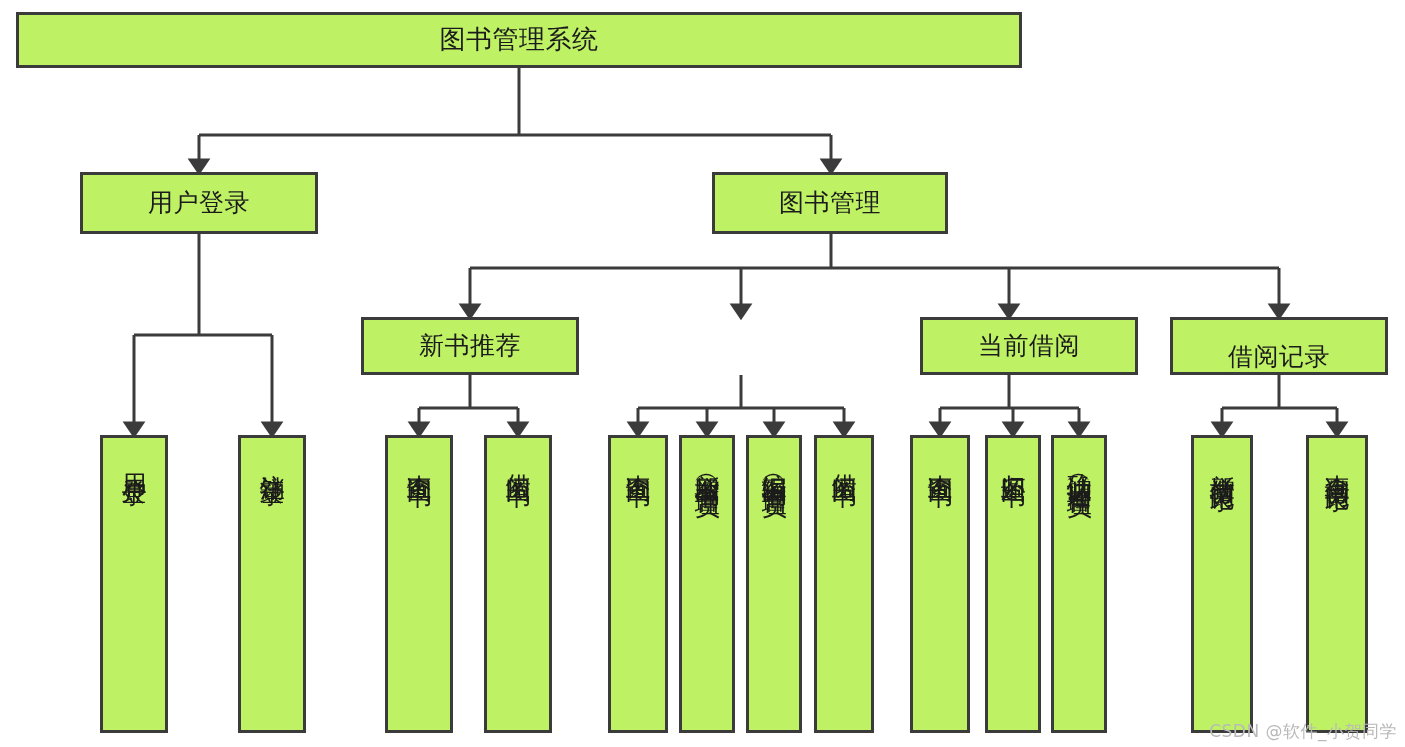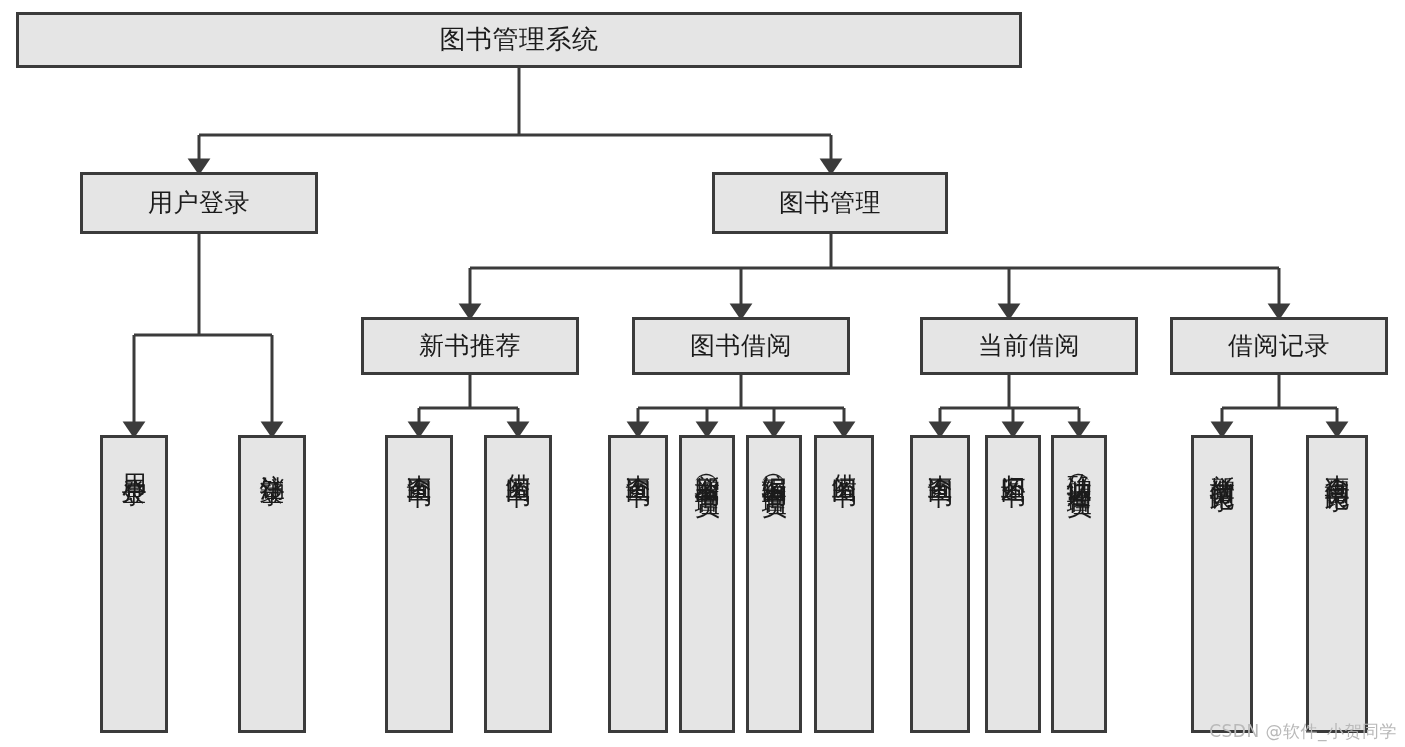--- a/index.html
+++ b/index.html
@@ -22,21 +22,21 @@
     position: absolute;
     left: 0;
     top: 0;
     width: 1405px;
     height: 747px;
     pointer-events: none;
   }
   .node {
     position: absolute;
     box-sizing: border-box;
-    background: #e5e5e5;
+    background: #bef264;
     border: 3px solid #3b3b3b;
     display: flex;
     align-items: center;
     justify-content: center;
     color: #1b1b1b;
     letter-spacing: 0.5px;
   }
   .node.horizontal {
     font-size: 25px;
     line-height: 1.15;
@@ -133,27 +133,24 @@
   <div class="node horizontal" style="left:80px; top:172px; width:238px; height:62px;">
     <span>用户登录</span>
   </div>
   <div class="node horizontal" style="left:712px; top:172px; width:236px; height:62px;">
     <span>图书管理</span>
   </div>
 
   <div class="node horizontal" style="left:361px; top:317px; width:218px; height:58px;text-align:center;">
     <span>新书推荐</span>
   </div>
-  <div class="node horizontal" style="left:632px; top:317px; width:218px; height:58px;">
-    <span>图书借阅</span>
-  </div>
   <div class="node horizontal" style="left:900px; top:317px; width:218px; height:58px;margin-left:20px;">
     <span>当前借阅</span>
   </div>
-  <div class="node horizontal" style="left:1170px; top:317px; width:218px; height:58px;">
+  <div class="node horizontal" style="left:1170px; top:317px; width:218px; height:58px;align-items:flex-end;">
     <span>借阅记录</span>
   </div>
 
   <div class="node leaf" style="left:100px; top:435px; width:68px; height:298px;">
     <span class="vtext">用户登录</span>
   </div>
   <div class="node leaf" style="left:238px; top:435px; width:68px; height:298px;">
     <span class="vtext">注销登录</span>
   </div>
 

